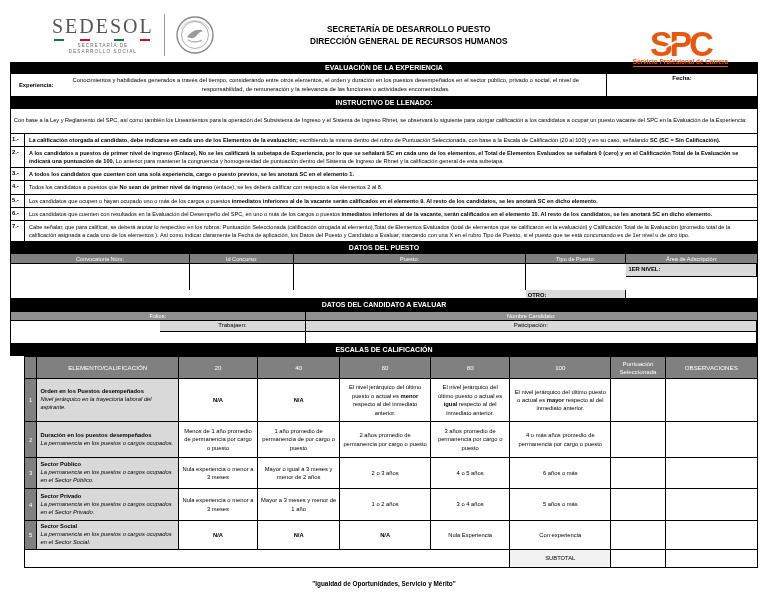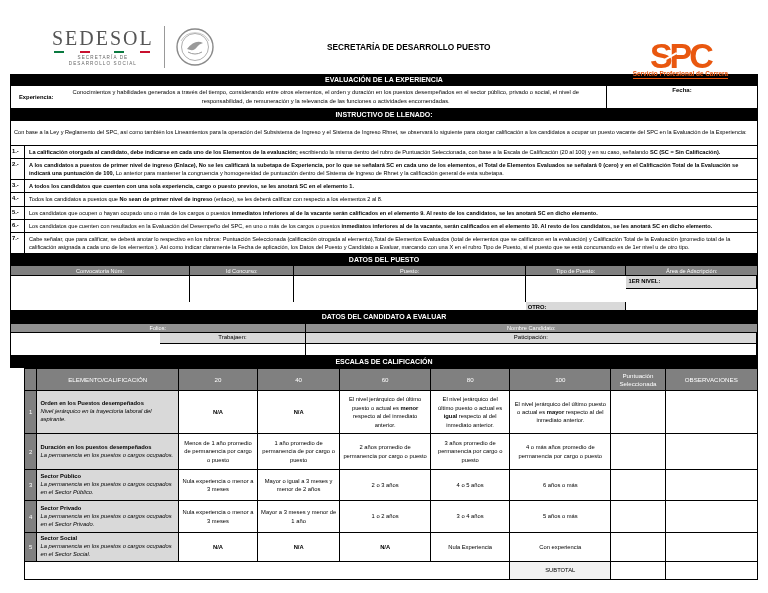--- a/index.html
+++ b/index.html
@@ -1,18 +1,18 @@
 <!DOCTYPE html>
 <html><head>
 <meta charset="utf-8">
 <style>
   * { margin:0; padding:0; box-sizing:border-box; }
   html,body { width:768px; height:593px; overflow:hidden; background:#fff;
     font-family:"Liberation Sans", sans-serif; color:#000; }
-  .page { width:768px; height:501px; padding:12px 10px; position:relative; }
+  .page { width:768px; height:501px; padding:0 10px; position:relative; }
 
   
   .hdr { display:flex; align-items:center; padding:12px 30px 4px 42px; height:62px; }
   .hdr-left { display:flex; align-items:center; gap:10px; }
   .sedesol-word { font-family:"Liberation Serif", serif; font-size:20px; letter-spacing:2px;
     color:#555; font-weight:400; }
   .sedesol-flag { height:2px; width:96px; margin:1px 0 2px 2px;
     background:linear-gradient(90deg,#0b7a40 0 10px,transparent 10px 26px,#c8102e 26px 36px,transparent 36px 60px,#0b7a40 60px 70px,transparent 70px 86px,#c8102e 86px 96px); }
   .sedesol-sub { font-size:4.6px; letter-spacing:1.1px; color:#666; text-align:center; line-height:1.35; }
   .hdr-divider { width:1px; height:42px; background:#999; }
@@ -120,20 +120,21 @@
       <svg class="seal" viewBox="0 0 40 40">
         <circle cx="20" cy="20" r="18" fill="none" stroke="#8a8a8a" stroke-width="1.4"></circle>
         <circle cx="20" cy="20" r="13.5" fill="none" stroke="#9a9a9a" stroke-width="0.8"></circle>
         <path d="M12 22 q8 -10 16 -6 q-4 1 -6 4 q-3 5 -10 2 z" fill="#9a9a9a"></path>
         <path d="M13 25 q7 4 14 0" stroke="#9a9a9a" stroke-width="1" fill="none"></path>
         <path d="M6 14 a16 16 0 0 1 28 0" stroke="#b0b0b0" stroke-width="0.7" fill="none"></path>
       </svg>
     </div>
     <div class="hdr-center">
       <div>SECRETARÍA DE DESARROLLO PUESTO</div>
+      <div>DIRECCIÓN GENERAL DE RECURSOS HUMANOS</div>
     </div>
     <div class="spc">
       <div class="spc-text">
         <span>SPC</span>
         <span class="spc-dot"></span>
         <span class="spc-swoosh"></span>
       </div>
       <div class="spc-sub">Servicio Profesional de Carrera</div>
     </div>
   </div>

